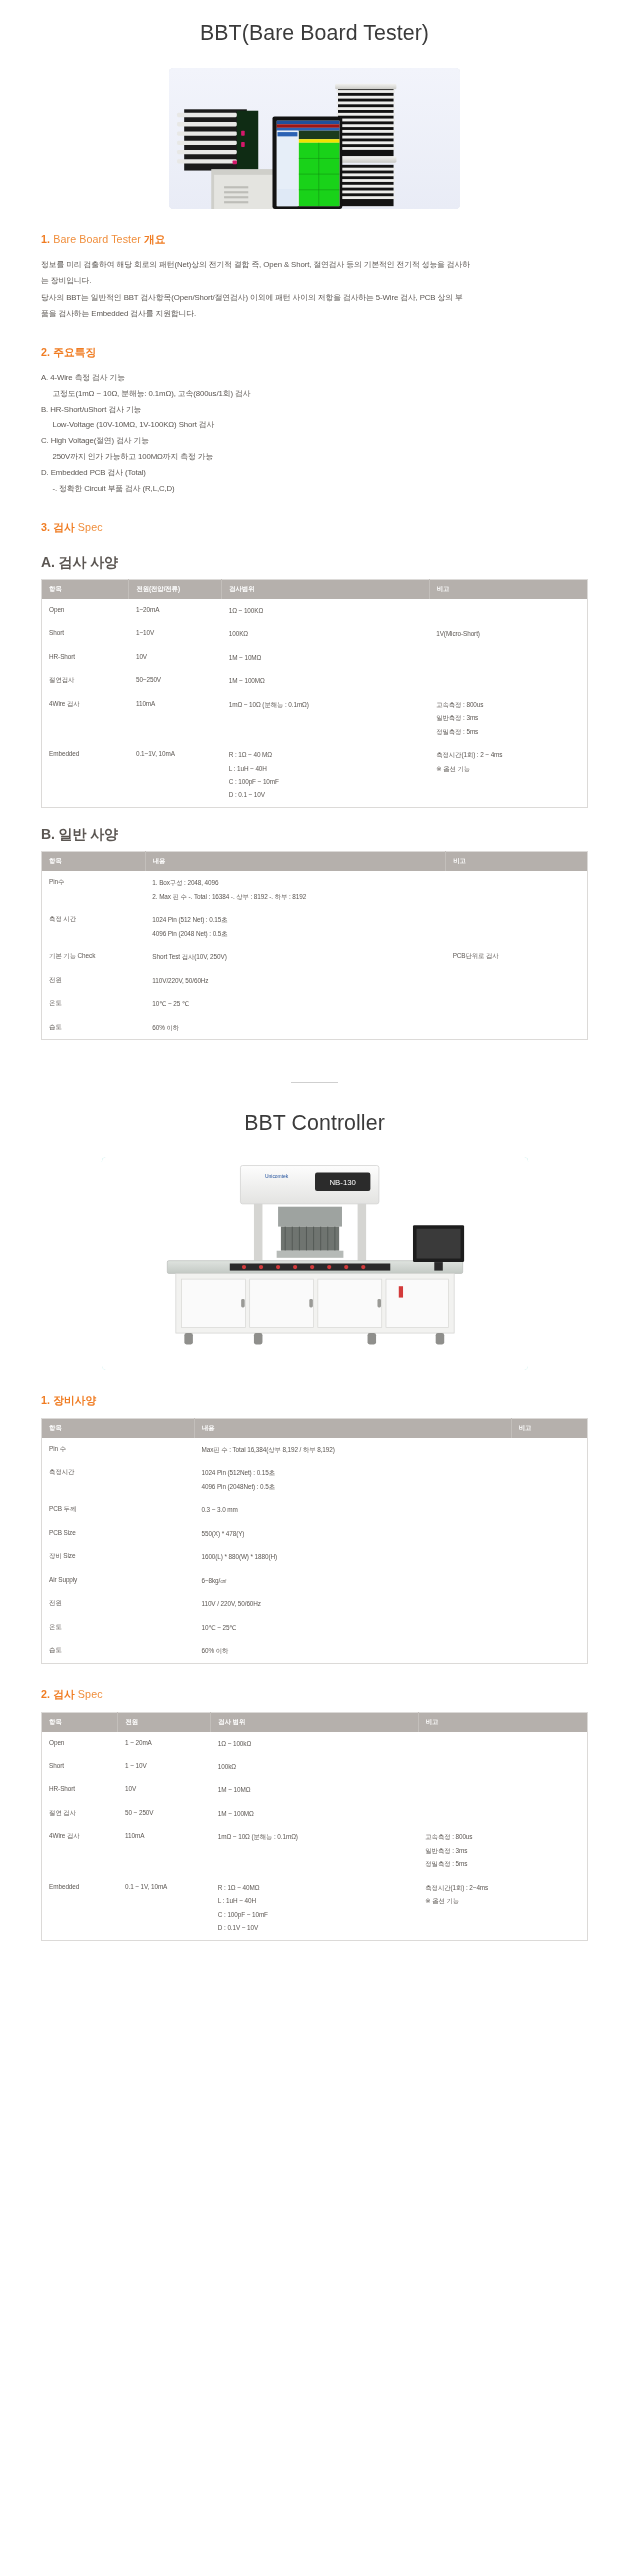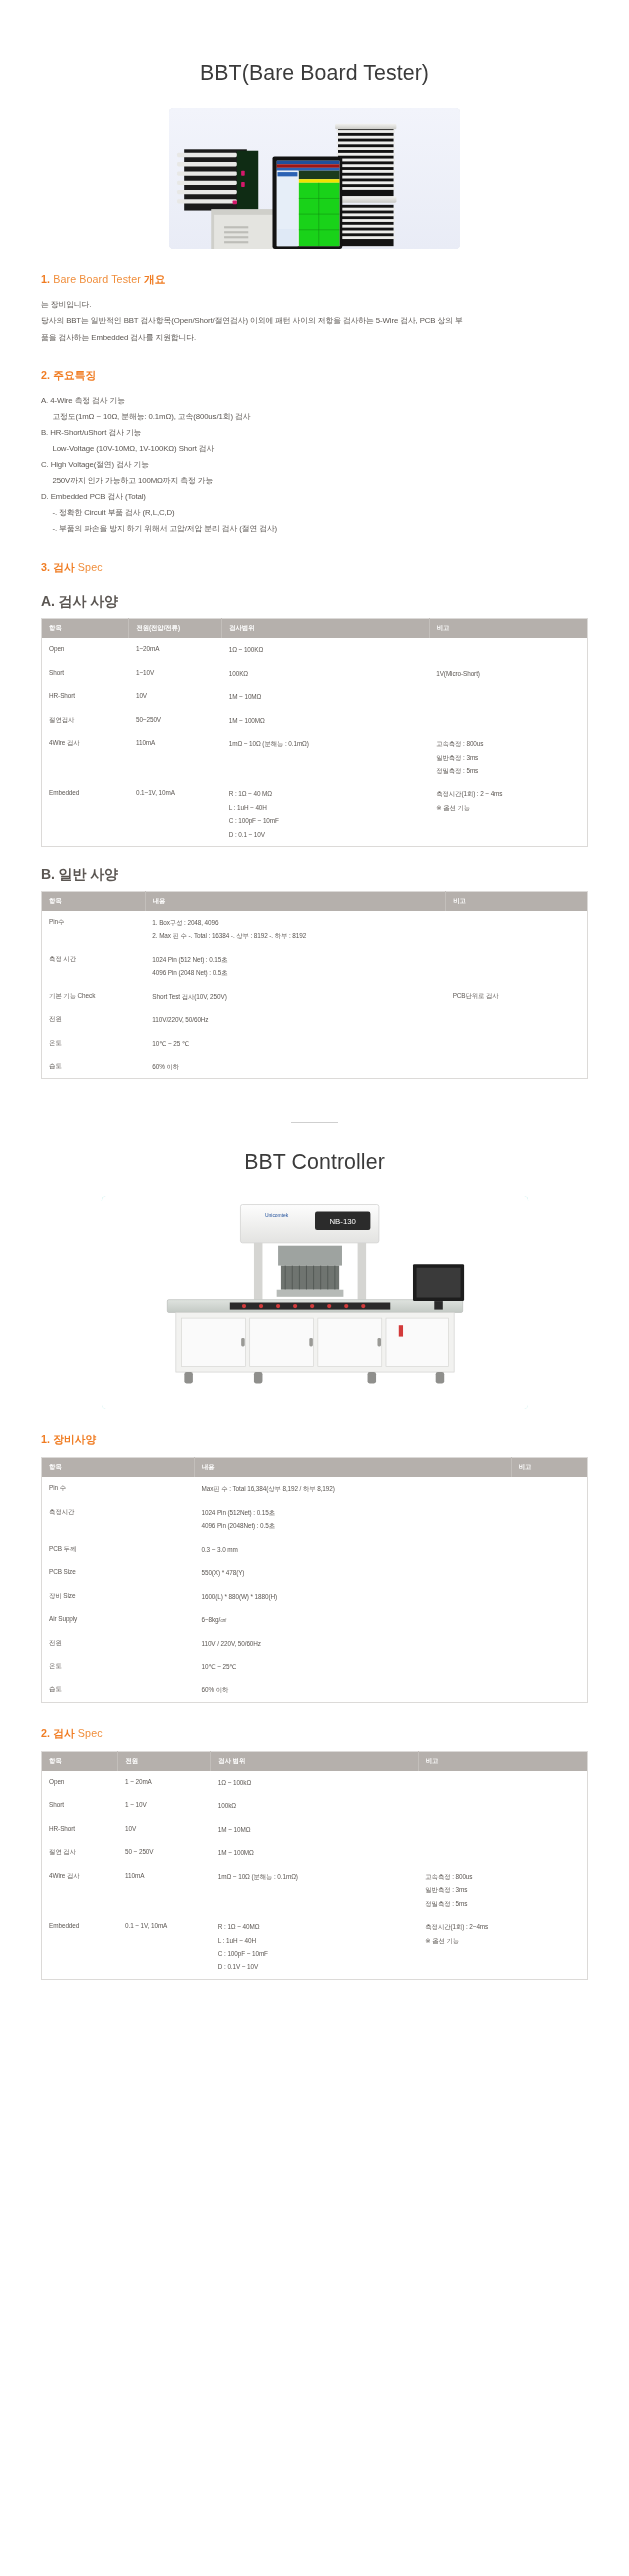--- a/index.html
+++ b/index.html
@@ -4,21 +4,21 @@
 <style>
   * { box-sizing: border-box; }
   html, body { margin: 0; padding: 0; }
   body {
     width: 629px;
     background: #ffffff;
     font-family: "Liberation Sans", "DejaVu Sans", sans-serif;
     color: #4a4440;
     -webkit-font-smoothing: antialiased;
   }
-  .page { width: 629px; position: relative; padding-bottom: 14.2px; margin-top: 40px; }
+  .page { width: 629px; position: relative; padding-bottom: 14.2px; }
 
   
   .product-title {
     text-align: center;
     font-size: 21.3px;
     font-weight: 400;
     color: #3b3b3b;
     letter-spacing: 0.1px;
     padding-top: 21.3px;
     padding-bottom: 5.7px;
@@ -226,37 +226,37 @@
     </svg>
   </div>
 
   <div class="content">
 
     <h2 class="sec-head">
       <span>1.</span>
       <span class="lighter">Bare Board Tester</span>
       <span>개요</span>
     </h2>
+    <p class="body-text">정보를 미리 검출하여 해당 회로의 패턴(Net)상의 전기적 결함 즉, Open &amp; Short, 절연검사 등의 기본적인 전기적 성능을 검사하</p>
     <p class="body-text">는 장비입니다.</p>
     <p class="body-text">당사의 BBT는 일반적인 BBT 검사항목(Open/Short/절연검사) 이외에 패턴 사이의 저항을 검사하는 5-Wire 검사, PCB 상의 부</p>
     <p class="body-text">품을 검사하는 Embedded 검사를 지원합니다.</p>
 
     <h2 class="sec-head">
       <span>2.</span>
       <span>주요특징</span>
     </h2>
     <div class="feature-line">A. 4-Wire 측정 검사 기능</div>
     <div class="feature-line indent">고정도(1mΩ ~ 10Ω, 분해능: 0.1mΩ), 고속(800us/1회) 검사</div>
     <div class="feature-line">B. HR-Short/uShort 검사 기능</div>
     <div class="feature-line indent">Low-Voltage (10V-10MΩ, 1V-100KΩ) Short 검사</div>
     <div class="feature-line">C. High Voltage(절연) 검사 기능</div>
     <div class="feature-line indent">250V까지 인가 가능하고 100MΩ까지 측정 가능</div>
     <div class="feature-line">D. Embedded PCB 검사 (Total)</div>
     <div class="feature-line indent">-. 정확한 Circuit 부품 검사 (R,L,C,D)</div>
-    <div class="feature-line indent">-. 부품의 파손을 방지 하기 위해서 고압/저압 분리 검사 (절연 검사)</div>
 
     <h2 class="sec-head">
       <span>3.</span>
       <span>검사</span>
       <span class="lighter">Spec</span>
     </h2>
 
     <div class="sub-head">A. 검사 사양</div>
 
     <table class="spec tbl-a">

